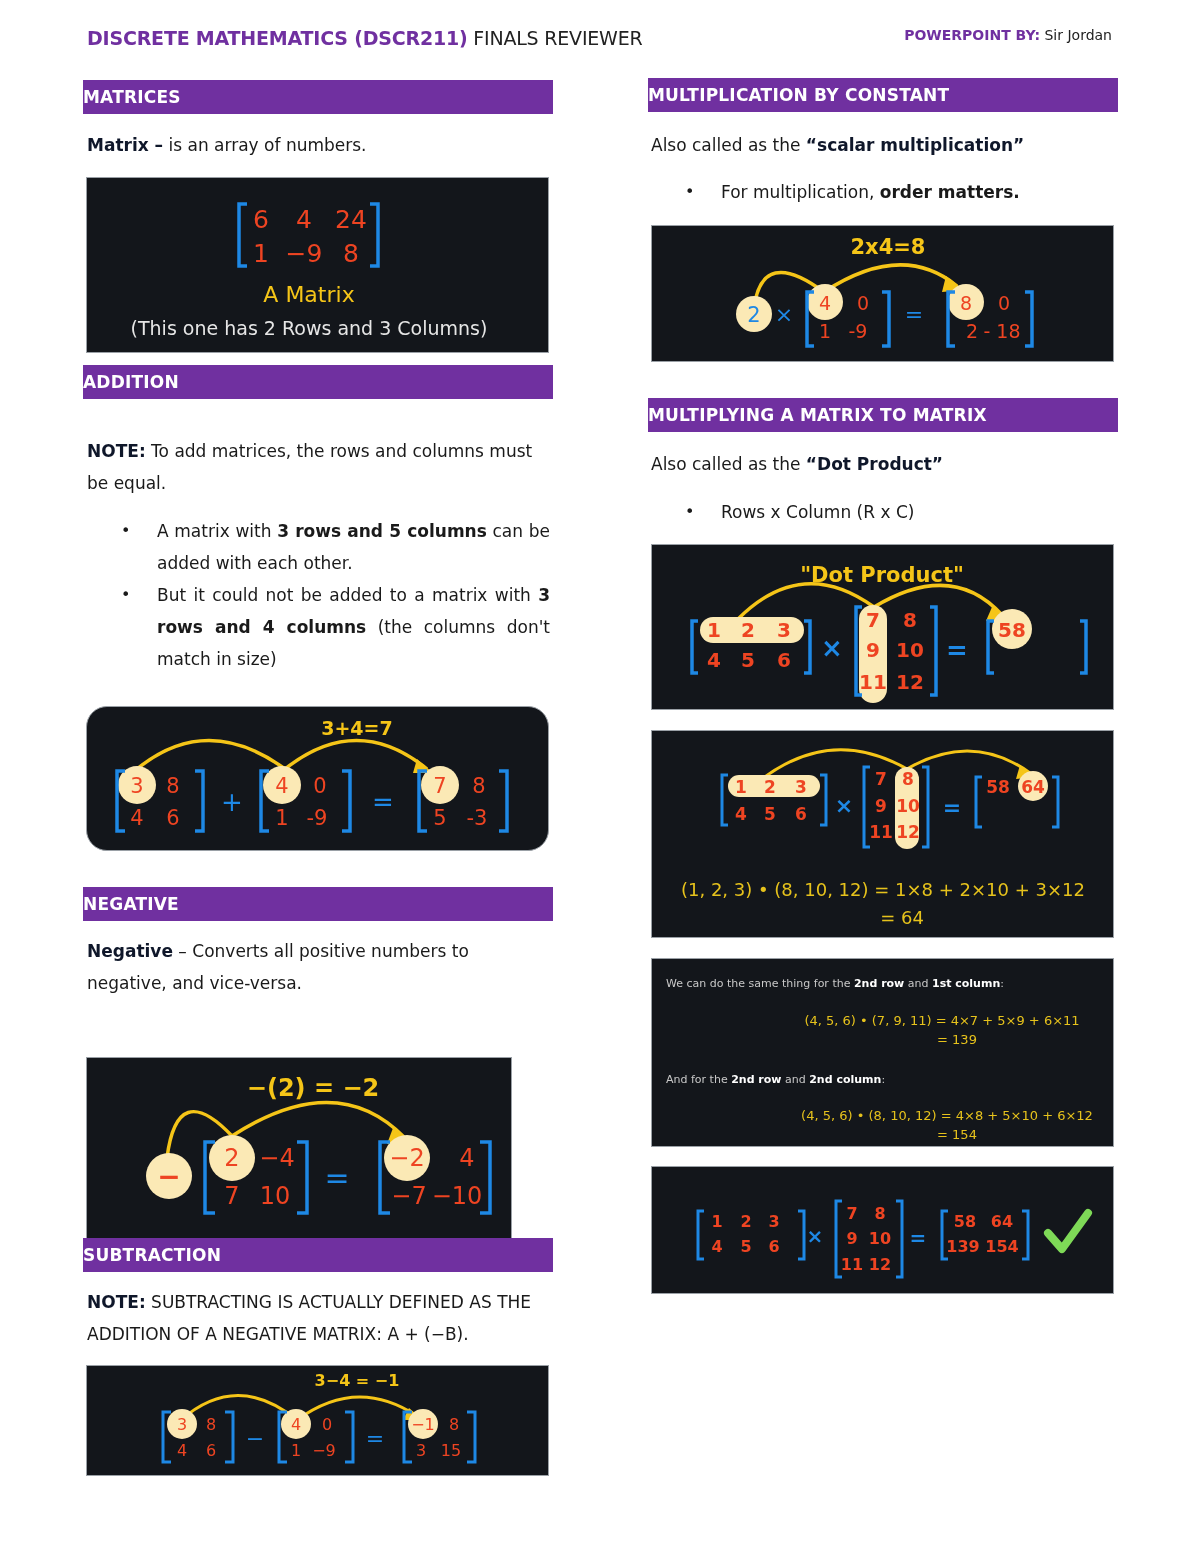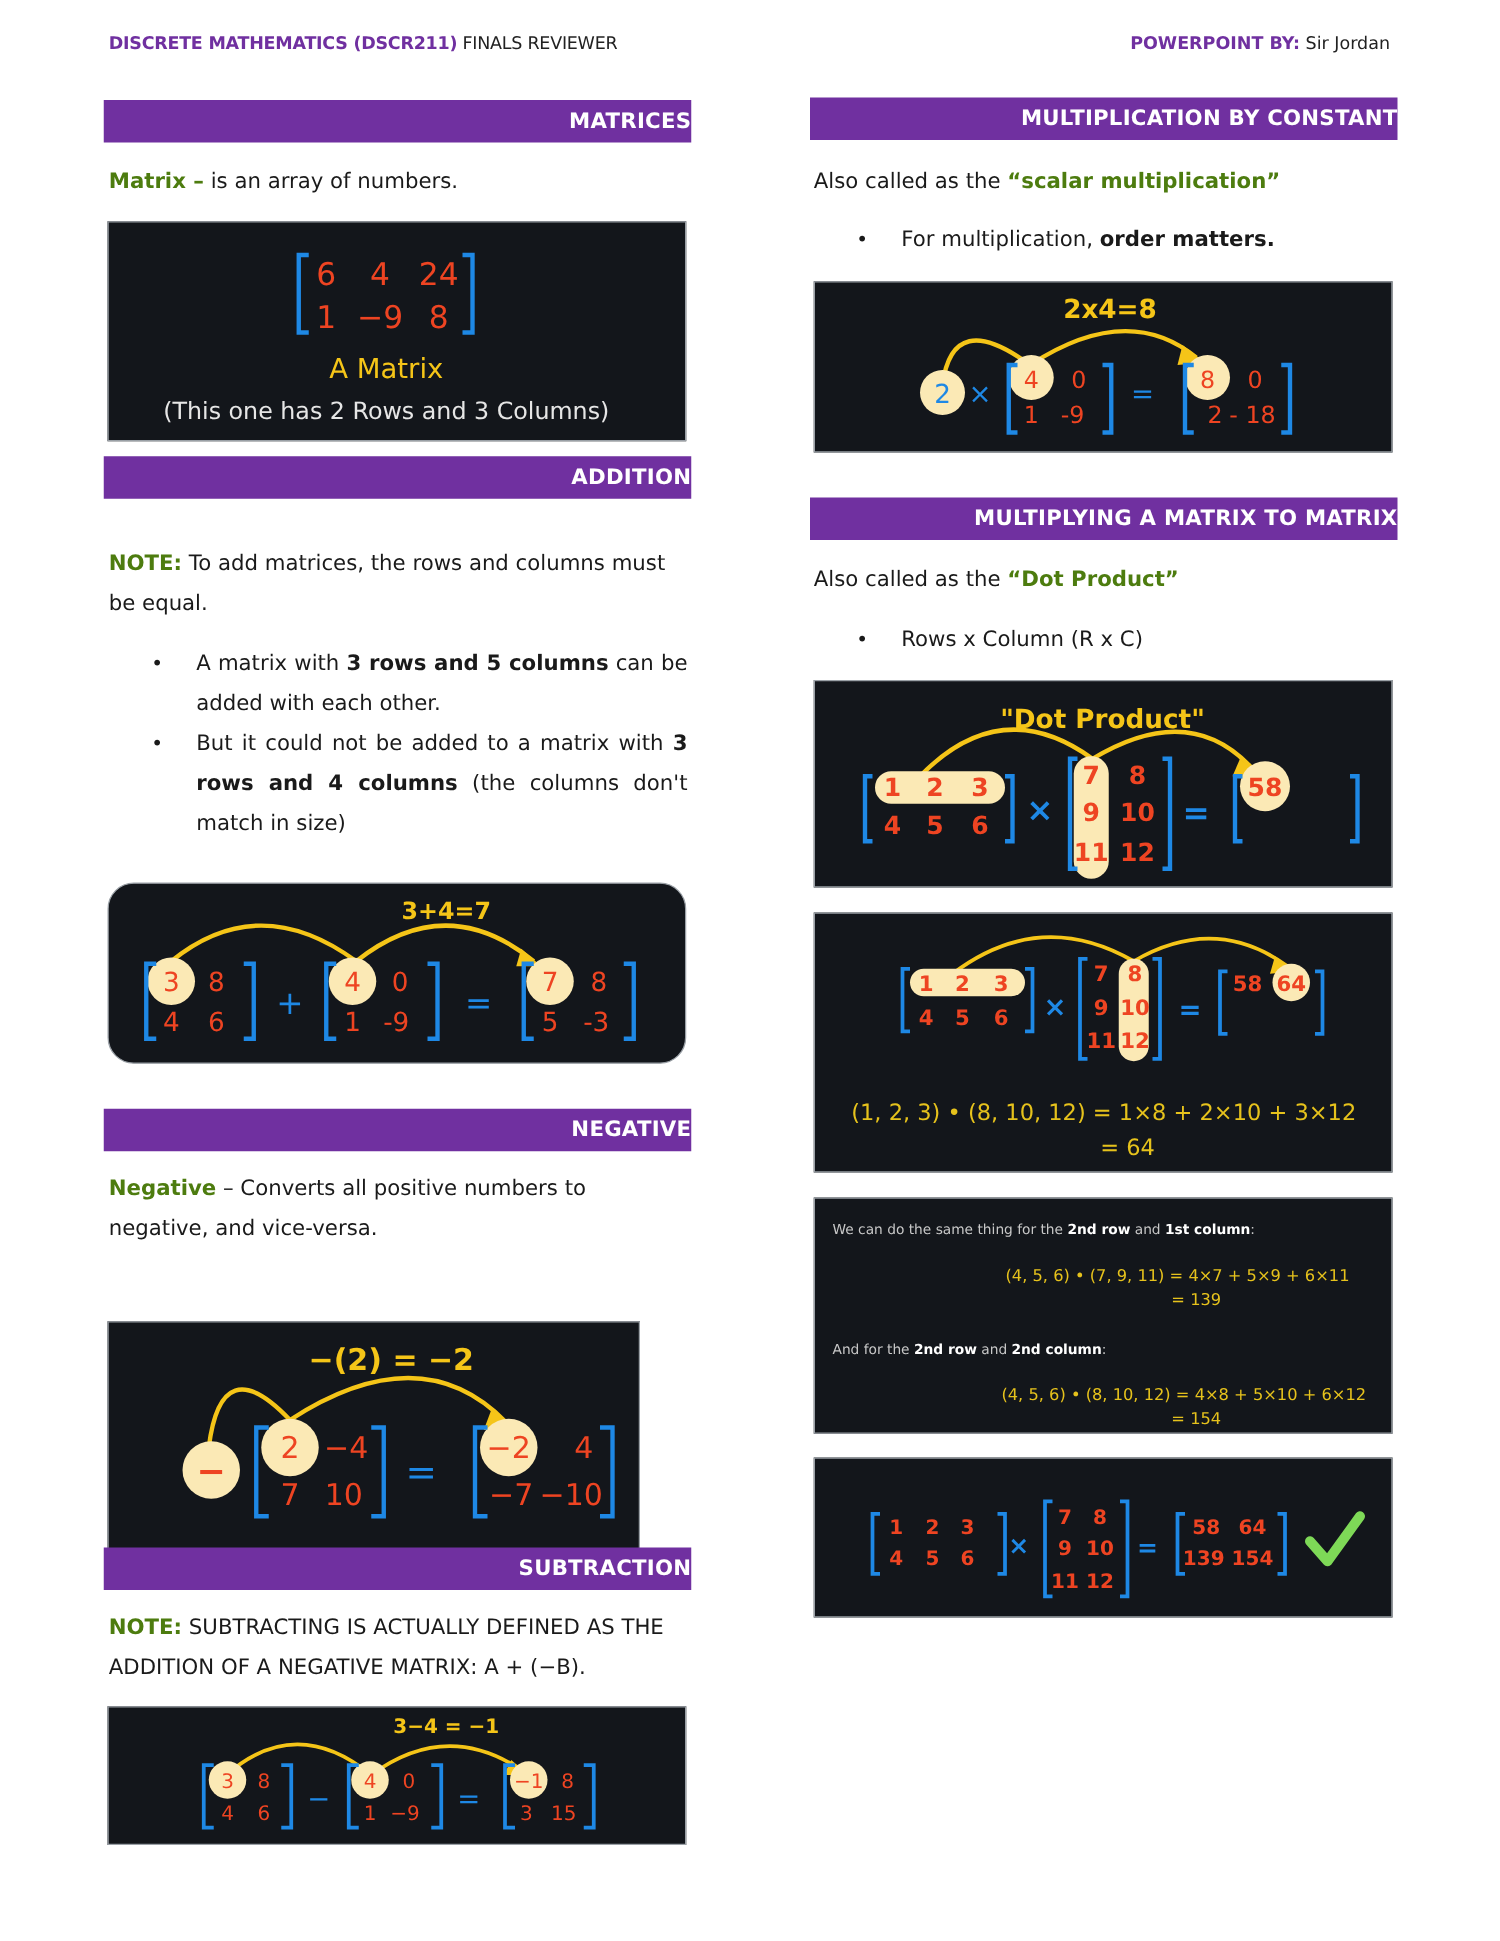--- a/index.html
+++ b/index.html
@@ -1,30 +1,30 @@
 <!DOCTYPE html>
 <html><head>
 <meta charset="utf-8">
 <style>
   * { box-sizing: border-box; margin: 0; padding: 0; }
   html, body { width: 1200px; height: 1553px; background: #ffffff; }
   body { font-family: "DejaVu Sans", sans-serif; color: #111; position: relative; overflow: hidden; }
 
-  .header-left { position: absolute; left: 87px; top: 27px; font-size: 14px; letter-spacing: -0.2px; }
+  .header-left { position: absolute; left: 87px; top: 27px; font-size: 19px; letter-spacing: -0.2px; }
   .header-right { position: absolute; right: 88px; top: 27px; font-size: 14px; }
   .purple-bold { color: #7030a0; font-weight: bold; }
   .header-plain { color: #222; font-weight: normal; }
 
   .banner { position: absolute; background: #7030a0; color: #fff; font-weight: bold;
-            font-size: 17px; text-align: right; height: 34px; line-height: 34px; letter-spacing: 0.2px; }
+            font-size: 17px; text-align: left; height: 34px; line-height: 34px; letter-spacing: 0.2px; }
   .col-left { left: 83px; width: 470px; }
   .col-right { left: 648px; width: 470px; }
 
   .text { position: absolute; font-size: 17px; line-height: 32px; color: #1a1a1a; }
-  .text b { font-weight: bold; color: #4d7c0f; }
+  .text b { font-weight: bold; color: #0f172a; }
   .bullet-list { position: absolute; font-size: 17px; line-height: 32px; color: #1a1a1a; }
   .bullet-item { position: relative; padding-left: 70px; }
   .bullet-item::before { content: "•"; position: absolute; left: 34px; top: 0; font-size: 16px; }
   .justify { text-align: justify; }
 
   .panel { position: absolute; background: #13161b; border: 1px solid #9aa0a6; overflow: hidden; }
   .panel svg { display: block; }
   .panel text { font-family: "DejaVu Sans", sans-serif; }
 </style>
 </head>

